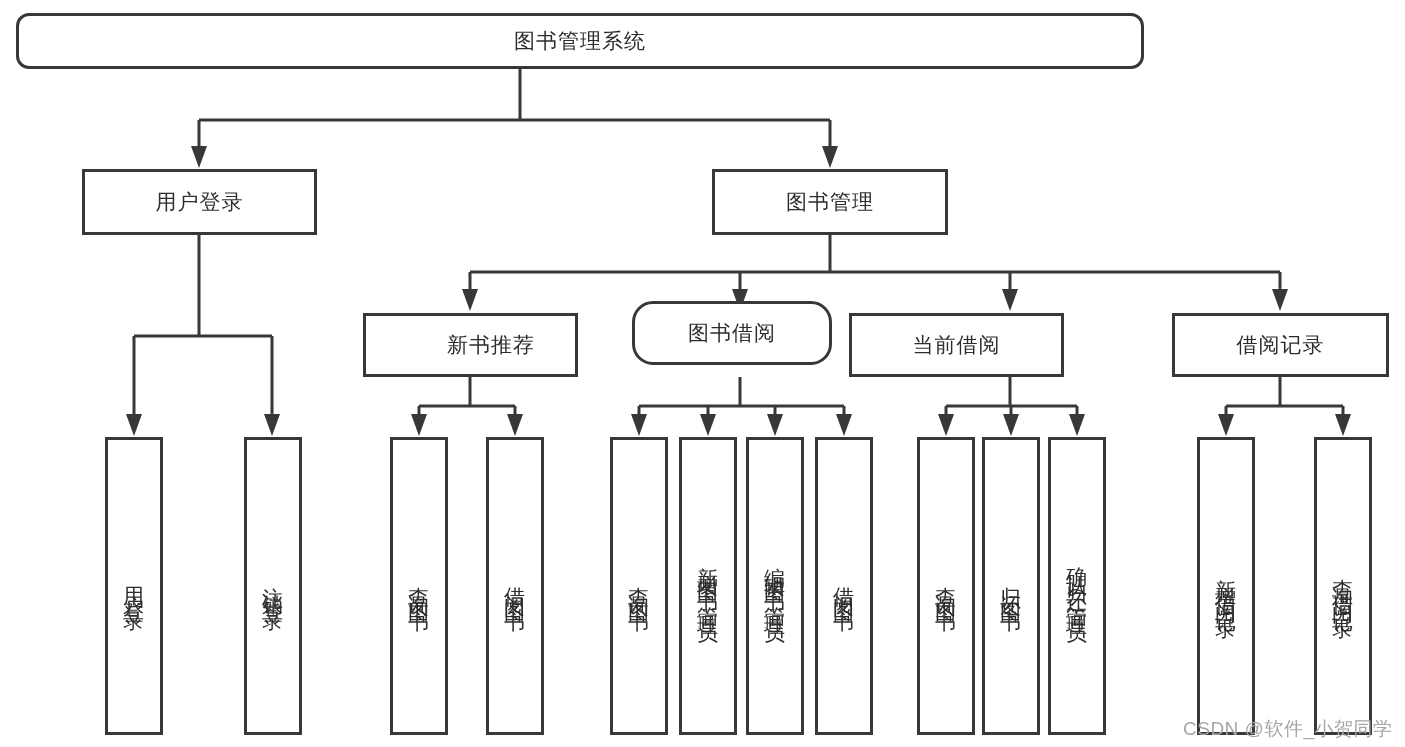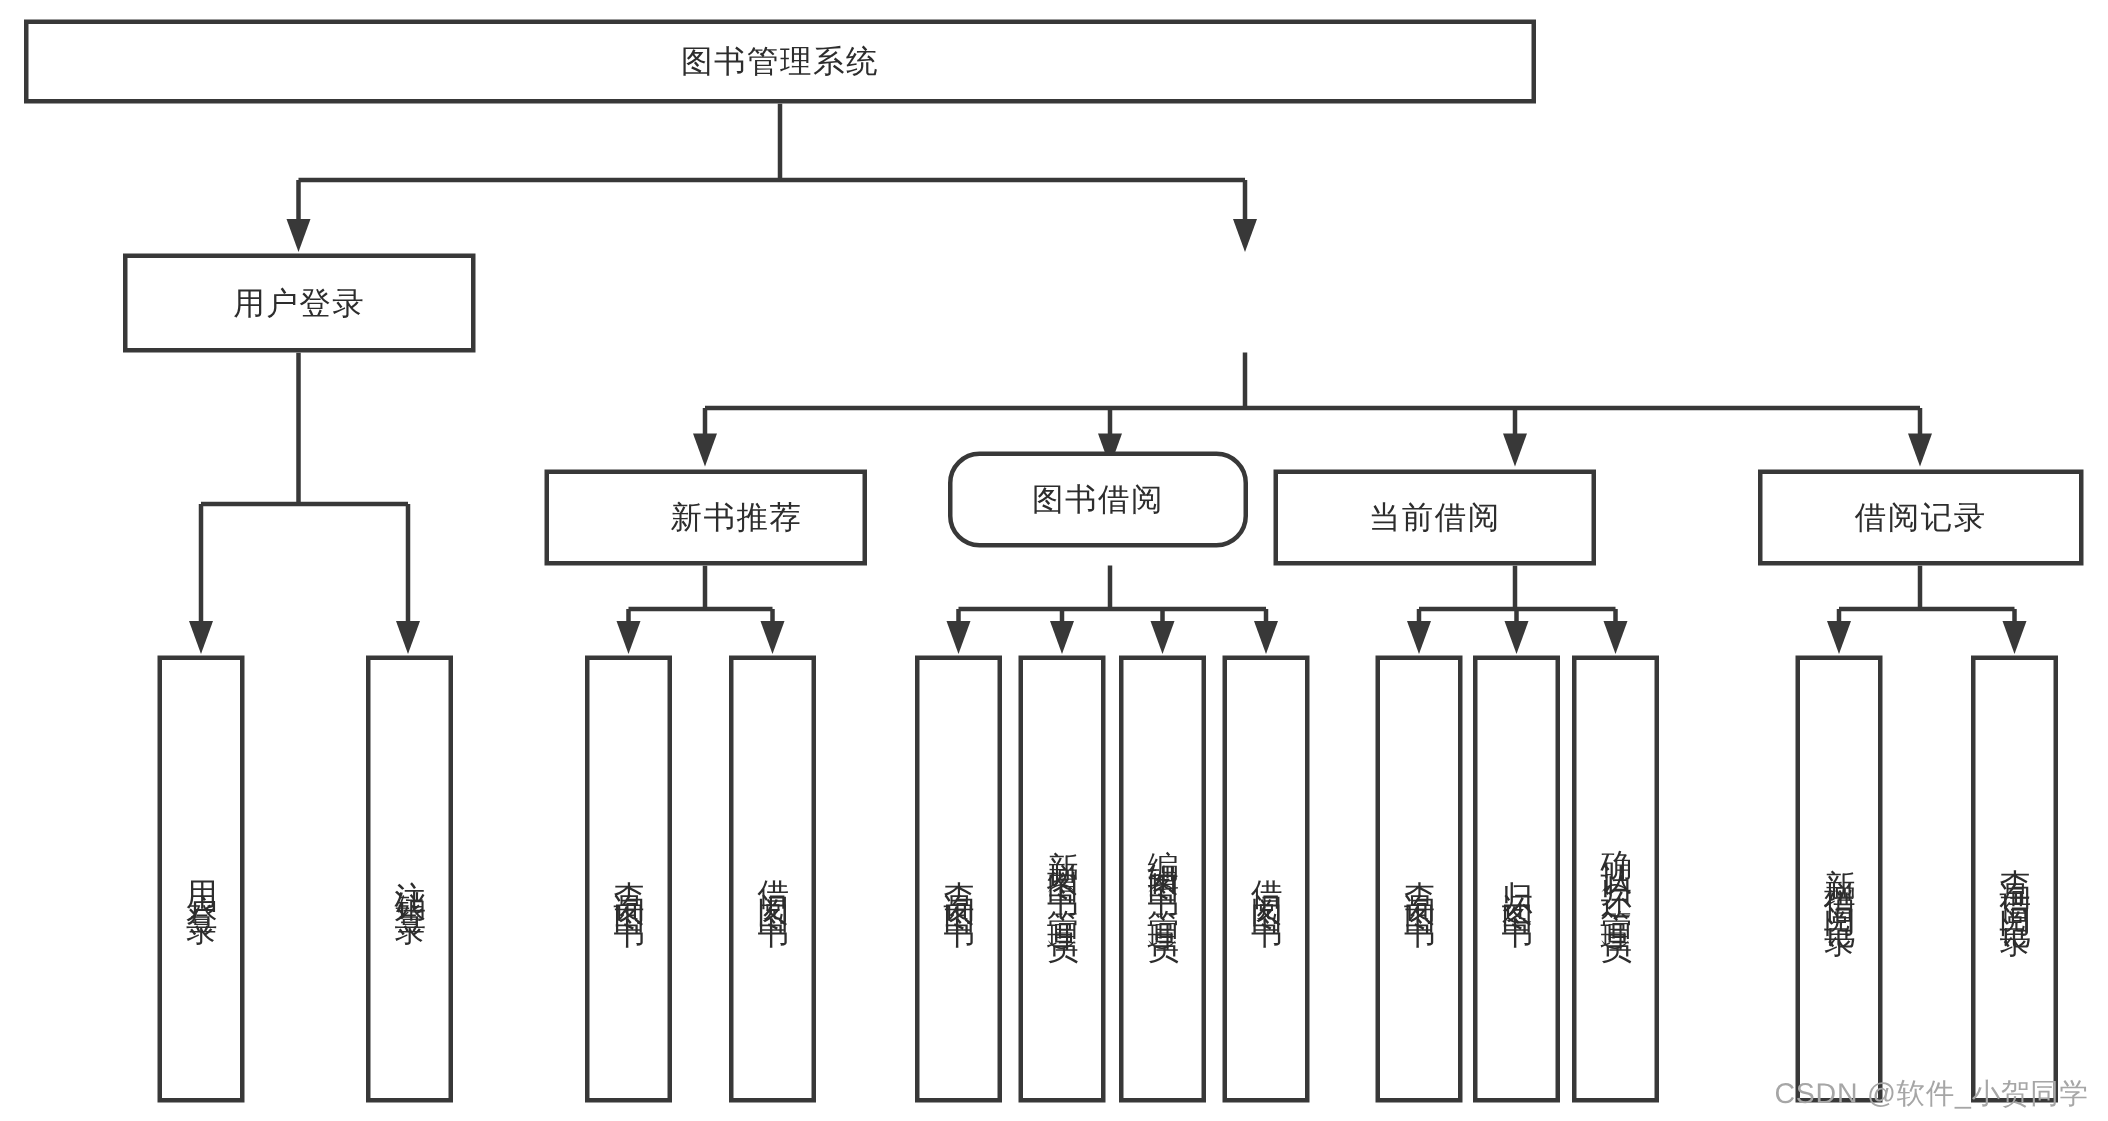--- a/index.html
+++ b/index.html
@@ -101,26 +101,29 @@
       <polygon points="767,414 783,414 775,436"></polygon>
       <polygon points="836,414 852,414 844,436"></polygon>
       <polygon points="938,414 954,414 946,436"></polygon>
       <polygon points="1003,414 1019,414 1011,436"></polygon>
       <polygon points="1069,414 1085,414 1077,436"></polygon>
       <polygon points="1218,414 1234,414 1226,436"></polygon>
       <polygon points="1335,414 1351,414 1343,436"></polygon>
     </g>
   </svg>
 
-  <div class="node" style="left:16px; top:13px; width:1008px; height:56px;">
+  <div class="node" style="left:16px; top:13px; width:1128px; height:56px;border-radius:13px;">
     <span>图书管理系统</span>
   </div>
 
   <div class="node" style="left:82px; top:169px; width:235px; height:66px;">
     <span>用户登录</span>
+  </div>
+  <div class="node" style="left:712px; top:169px; width:236px; height:66px;">
+    <span>图书管理</span>
   </div>
 
   <div class="node" style="left:363px; top:313px; width:215px; height:64px;padding-left:41px;">
     <span>新书推荐</span>
   </div>
   <div class="node" style="left:632px; top:301px; width:200px; height:64px;border-radius:21px;">
     <span>图书借阅</span>
   </div>
   <div class="node" style="left:849px; top:313px; width:215px; height:64px;">
     <span>当前借阅</span>

